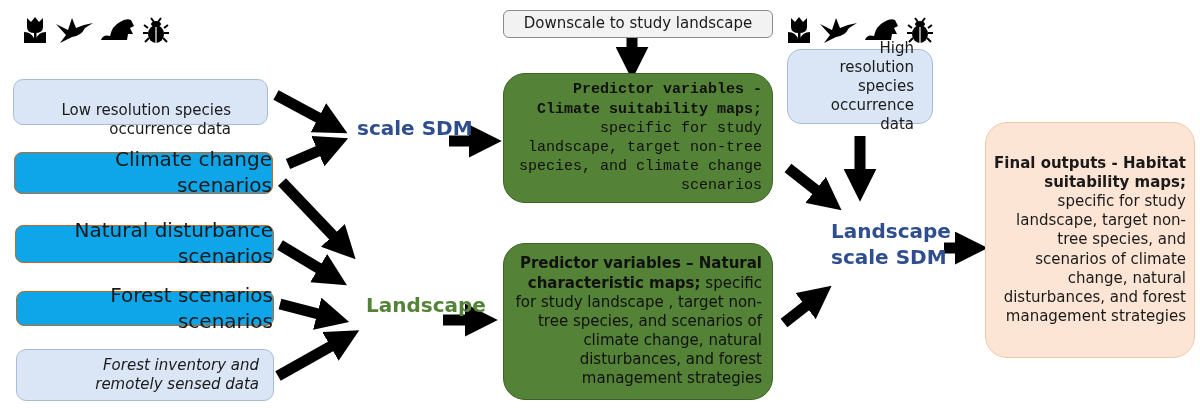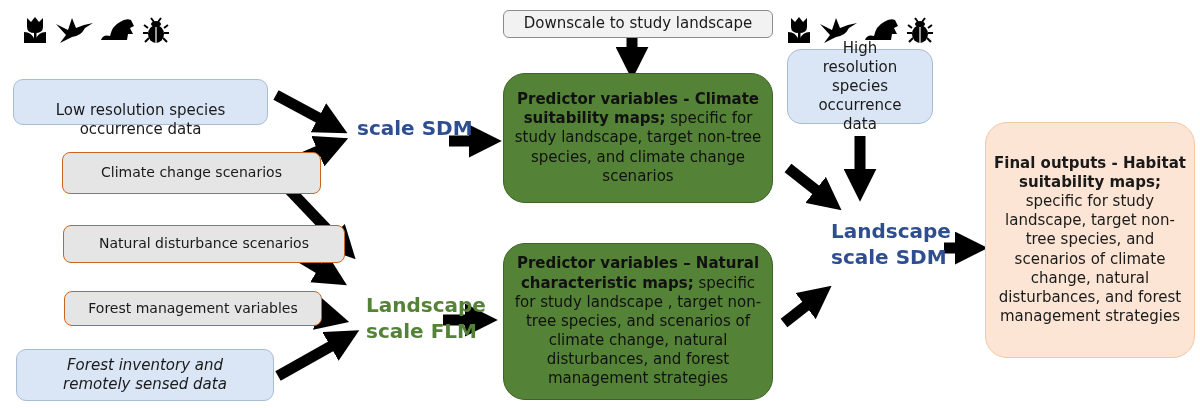--- a/index.html
+++ b/index.html
@@ -1,21 +1,21 @@
 <!DOCTYPE html>
 <html><head>
 <meta charset="utf-8">
 <style>
   html, body { margin:0; padding:0; background:#ffffff; }
   body { width:1200px; height:408px; position:relative; overflow:hidden;
          font-family:"DejaVu Sans", "Liberation Sans", sans-serif; color:#1a1a1a; }
   .box { position:absolute; box-sizing:border-box; display:flex; align-items:center; justify-content:center;
-         text-align:center; line-height:1.28; }
+         text-align:right; line-height:1.28; }
   .blue { background:#dae6f5; border:1.5px solid #a9bcd6; border-radius:10px; font-size:15px; }
-  .orange { background:#e5e5e5; border:1.5px solid #c7661f; border-radius:8px; font-size:14px;margin-left:48px; }
+  .orange { background:#0ea5e9; border:1.5px solid #c7661f; border-radius:8px; font-size:20px; }
   .gray { background:#f2f2f2; border:1.5px solid #8c8c8c; border-radius:6px; font-size:15px; }
   .green { background:#548236; border:1.5px solid #3d6325; border-radius:22px; font-size:15px; color:#111; padding:0 10px; }
   .peach { background:#fce5d4; border:1.5px solid #f0c9a8; border-radius:22px; font-size:15px; padding:0 8px; }
   .label { position:absolute; font-weight:bold; font-size:20px; line-height:1.3; }
   .label.blue-t { color:#2f4e8f; }
   .label.green-t { color:#548236; }
   b { font-weight:bold; }
   svg.arrows { position:absolute; left:0; top:0; }
   .icons { position:absolute; display:flex; gap:6px; align-items:flex-end; }
   .icons svg { display:block; }
@@ -106,47 +106,46 @@
     <line x1="14" y1="11" x2="14" y2="27" stroke="#fff" stroke-width="1.2"></line>
   </svg>
 </div>
 
 <div class="box blue" style="left:13px; top:79px; width:255px; height:46px;">
   <span style="padding:0 36px;margin-top:36px;">Low resolution species occurrence data</span>
 </div>
 <div class="box orange" style="left:14px; top:152px; width:259px; height:42px;">
   <span>Climate change scenarios</span>
 </div>
-<div class="box orange" style="left:15px; top:225px; width:282px; height:38px;">
+<div class="box orange" style="left:15px; top:225px; width:259px; height:38px;">
   <span>Natural disturbance scenarios</span>
 </div>
 <div class="box orange" style="left:16px; top:291px; width:258px; height:35px;">
-  <span>Forest management variables</span>
+  <span>Forest scenarios scenarios</span>
 </div>
 <div class="box blue" style="left:16px; top:349px; width:258px; height:52px;">
   <span style="padding:0 14px;font-style:italic;">Forest inventory and remotely sensed data</span>
 </div>
 
 <div class="label blue-t" style="left:357px; top:115px;">
   <div>scale SDM</div>
 </div>
 <div class="label green-t" style="left:366px; top:292px;">
   <div>Landscape</div>
-  <div>scale FLM</div>
 </div>
 <div class="label blue-t" style="left:831px; top:218px;">
   <div>Landscape</div>
   <div>scale SDM</div>
 </div>
 
 <div class="box gray" style="left:503px; top:10px; width:270px; height:28px;">
   <span>Downscale to study landscape</span>
 </div>
 
-<div class="box green" style="left:503px; top:73px; width:270px; height:130px;">
+<div class="box green" style="left:503px; top:73px; width:270px; height:130px;font-family:Liberation Mono, monospace;">
   <div>
     <b>Predictor variables - Climate suitability maps;</b><span> specific for study landscape, target non-tree species, and climate change scenarios</span>
   </div>
 </div>
 <div class="box green" style="left:503px; top:243px; width:270px; height:157px;">
   <div>
     <b>Predictor variables – Natural characteristic maps;</b><span> specific for study landscape , target non-tree species, and scenarios of climate change, natural disturbances, and forest management strategies</span>
   </div>
 </div>
 

